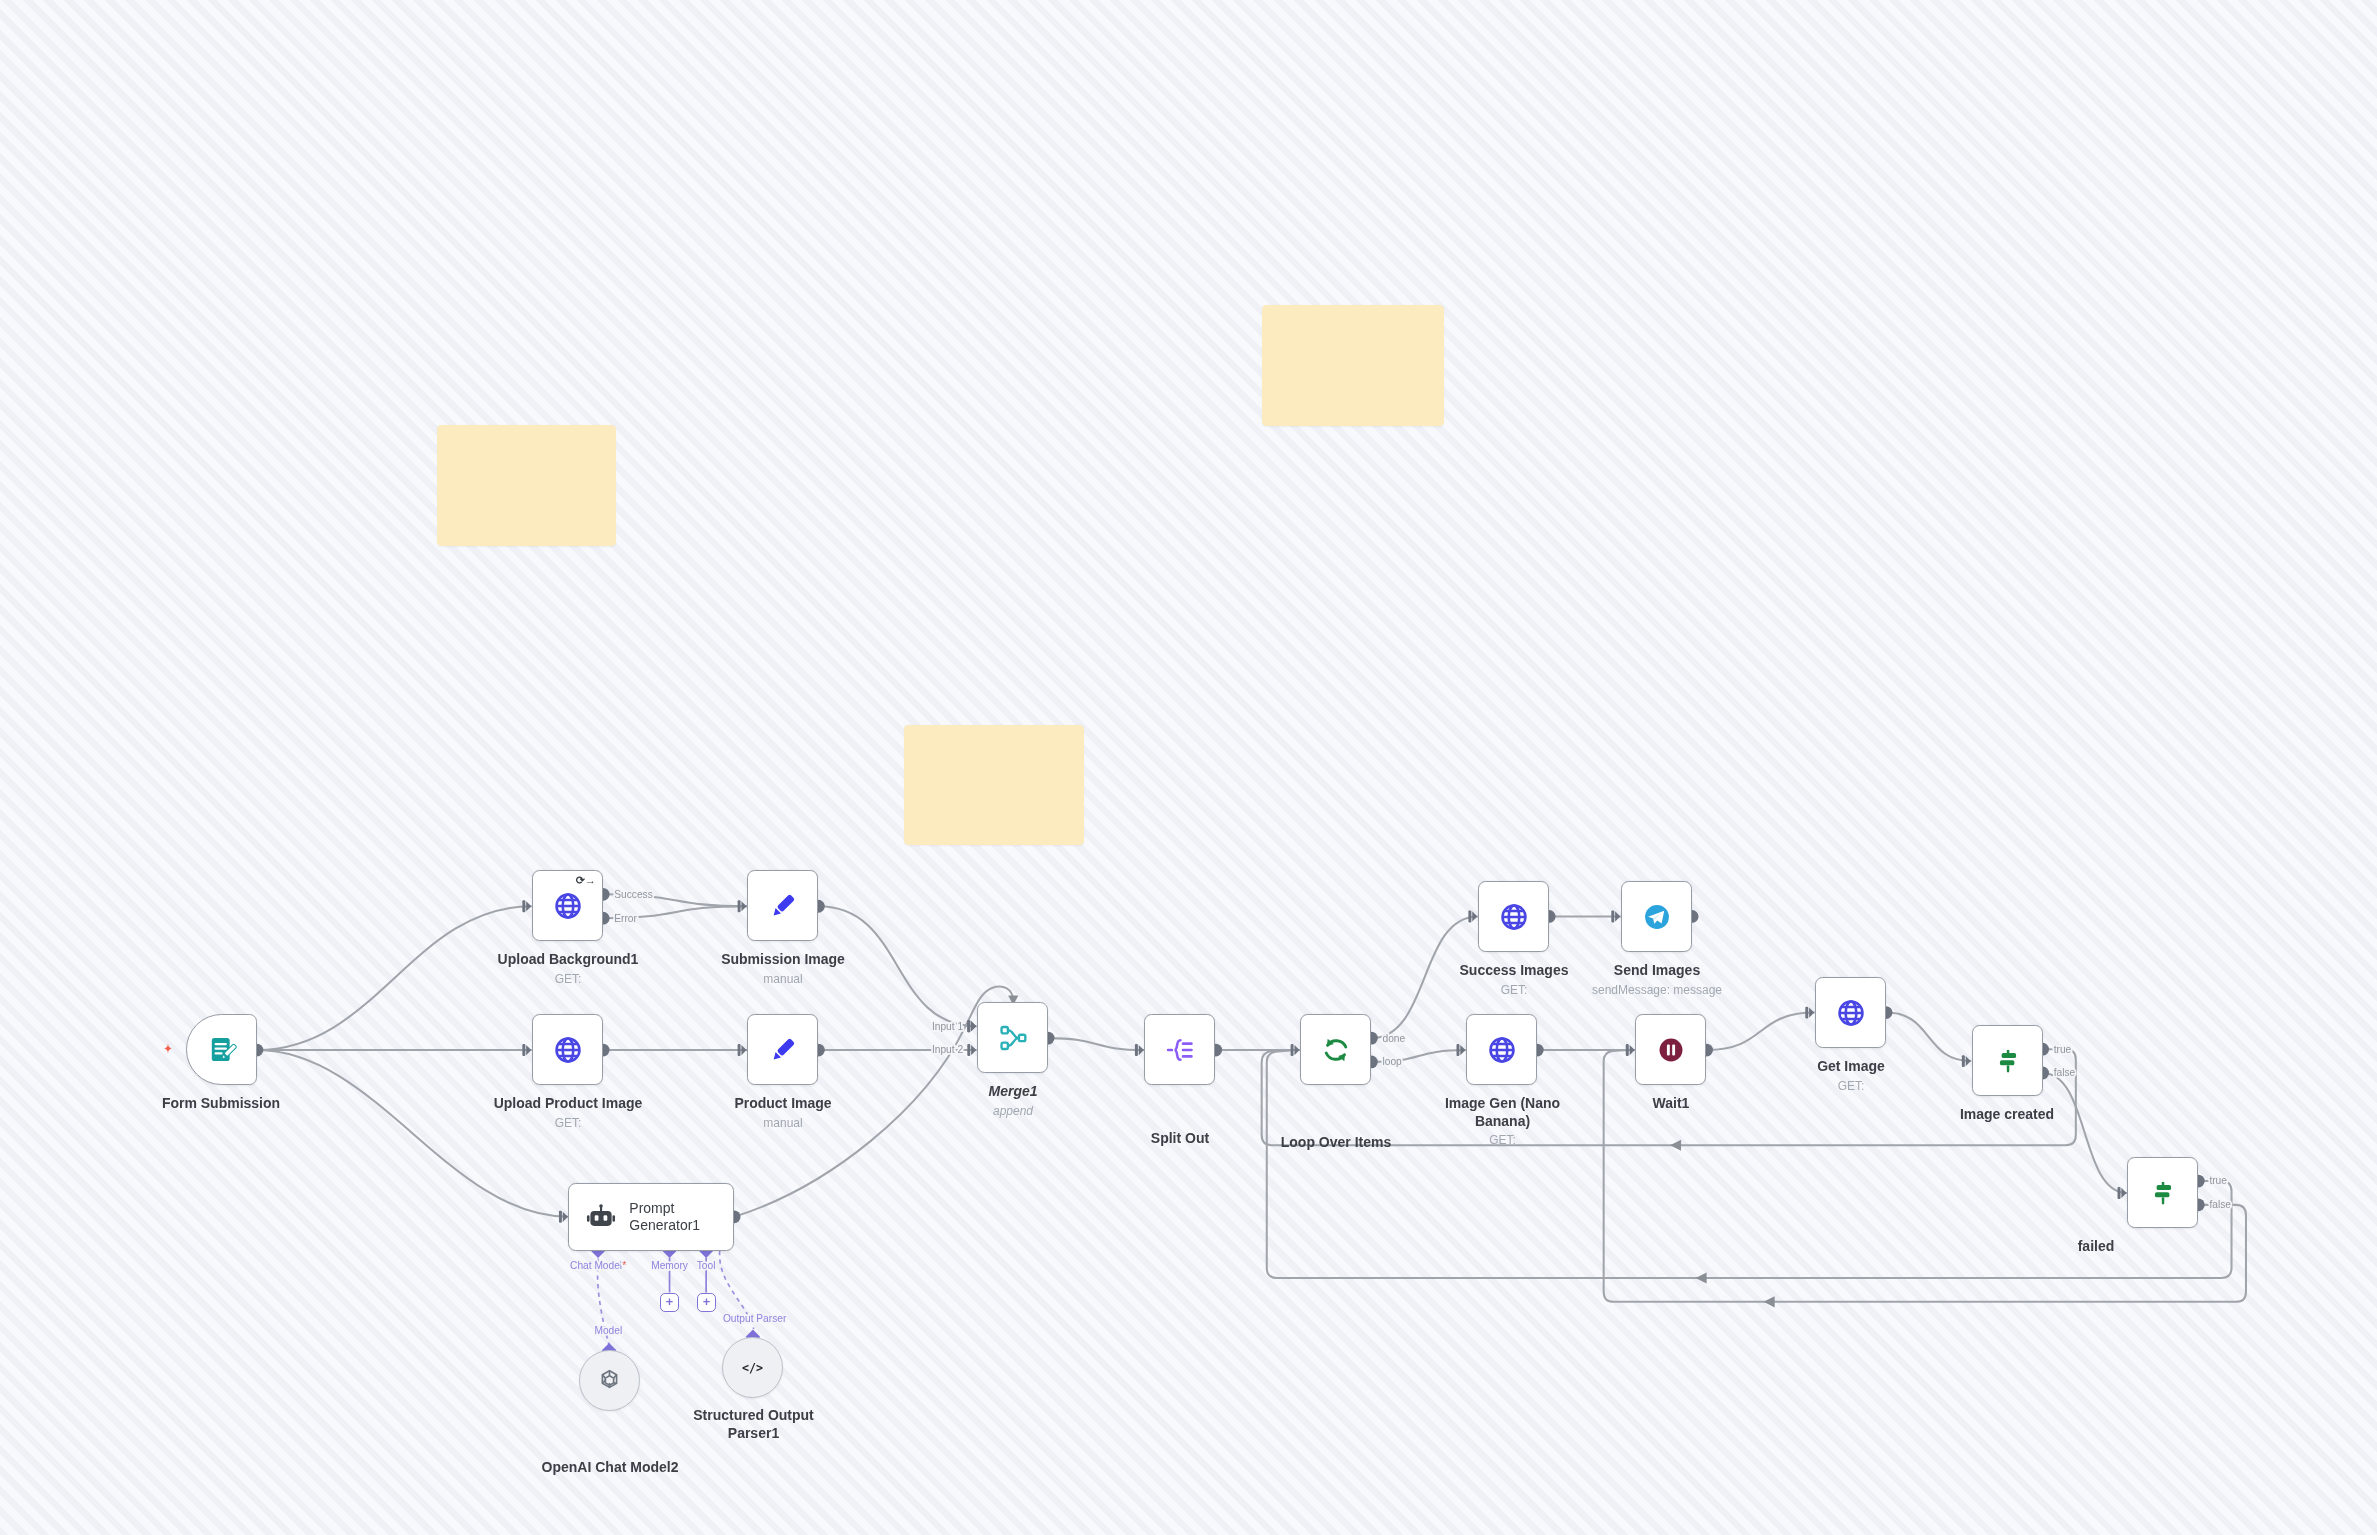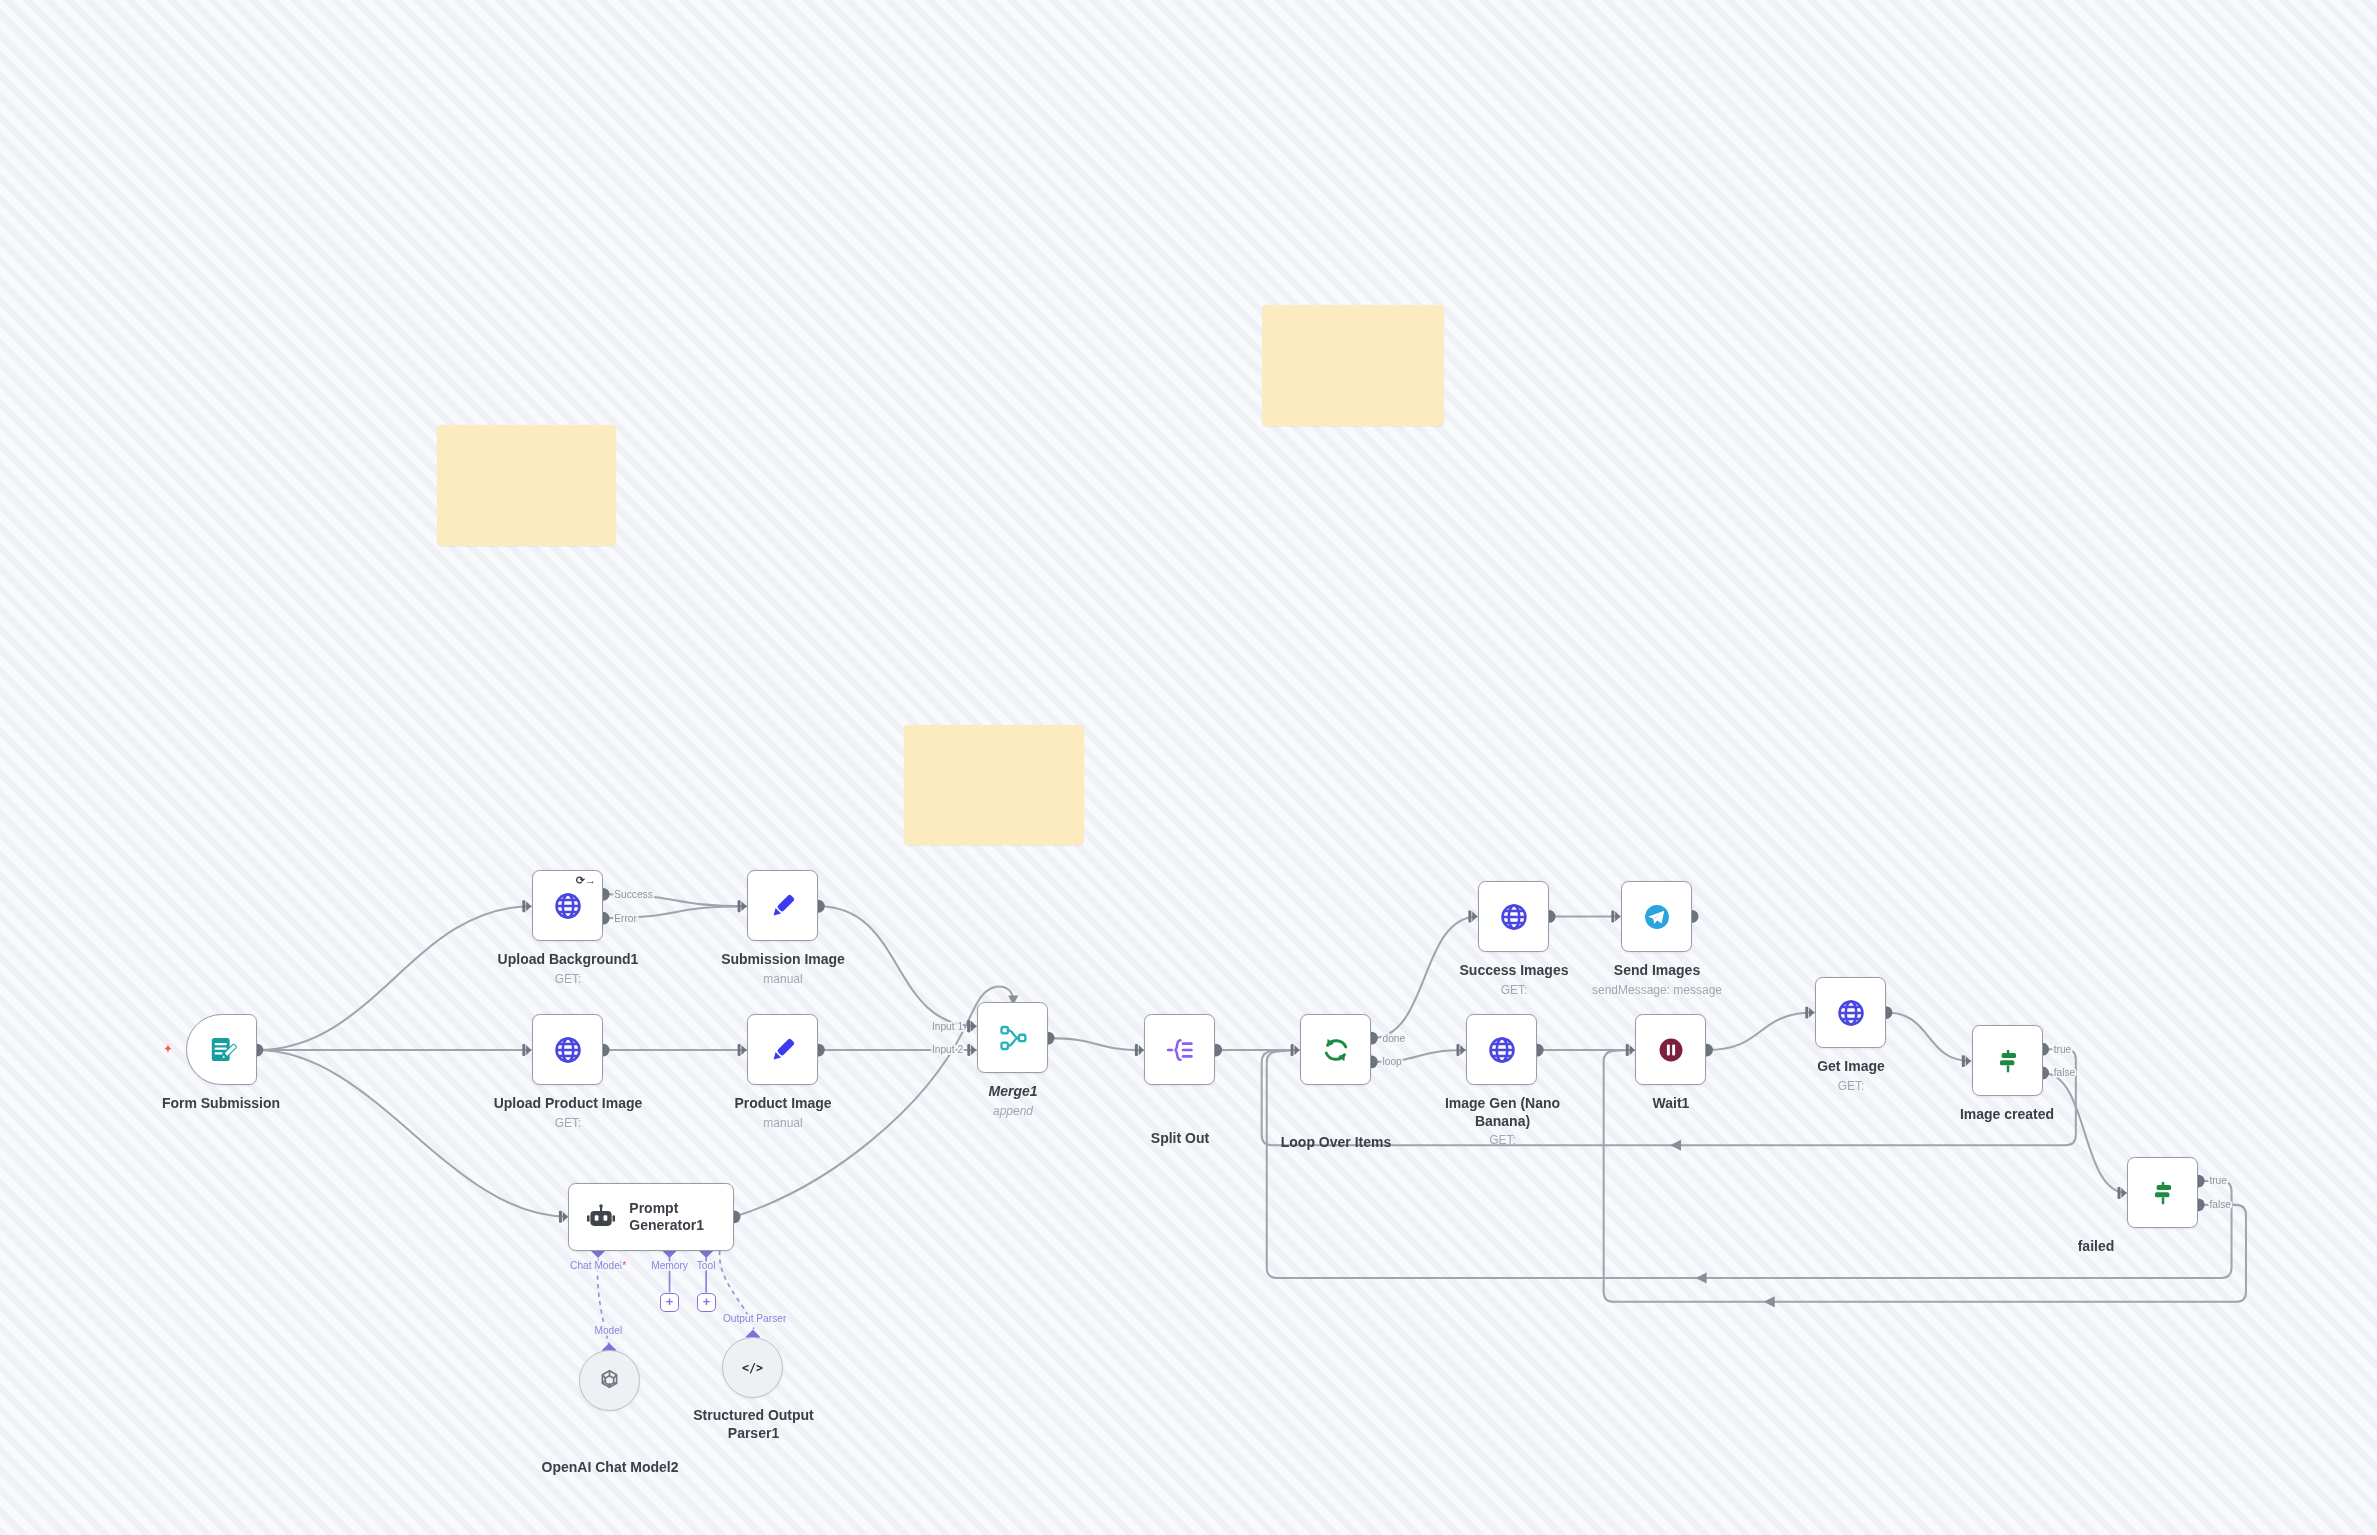--- a/index.html
+++ b/index.html
@@ -18,21 +18,21 @@
     position:absolute;background:#fff;border:1.7px solid #979da6;border-radius:7.7px;
     display:flex;align-items:center;justify-content:center;
     box-shadow:0 0.9px 2.6px rgba(0,0,0,.07);box-sizing:border-box;z-index:3;
   }
   .node.trigger{border-radius:37px 7.7px 7.7px 37px;}
   .node.circle{border-radius:50%;background:#eef0f4;border-color:#bcc1ca;}
   .node.wide{justify-content:flex-start;padding-left:15.3px;gap:11px;}
   .icon{width:34px;height:34px;}
   .icon.small{width:29px;height:29px;}
   .icon svg{width:100%;height:100%;display:block;}
-  .ntext{font-size:14px;font-weight:700;color:#3c4046;line-height:1.25;width:94px;}
+  .ntext{font-size:14px;font-weight:400;color:#3c4046;line-height:1.25;width:94px;}
   .nlabel{
     position:absolute;text-align:center;font-size:14px;font-weight:700;color:#3c4046;
     line-height:1.25;z-index:3;
   }
   .nsub{display:block;font-size:12px;font-weight:400;color:#a2a8b0;margin-top:3.4px;}
   .badge{position:absolute;top:2.6px;right:6px;font-size:11px;font-weight:700;color:#3a3f45;z-index:4;letter-spacing:0px;}
   .plusbox{
     position:absolute;width:19px;height:19px;border:1.7px solid #7e72d8;border-radius:5.1px;
     background:#fff;color:#7e72d8;font-size:12.8px;line-height:15.3px;text-align:center;font-weight:700;
     box-sizing:border-box;z-index:3;

